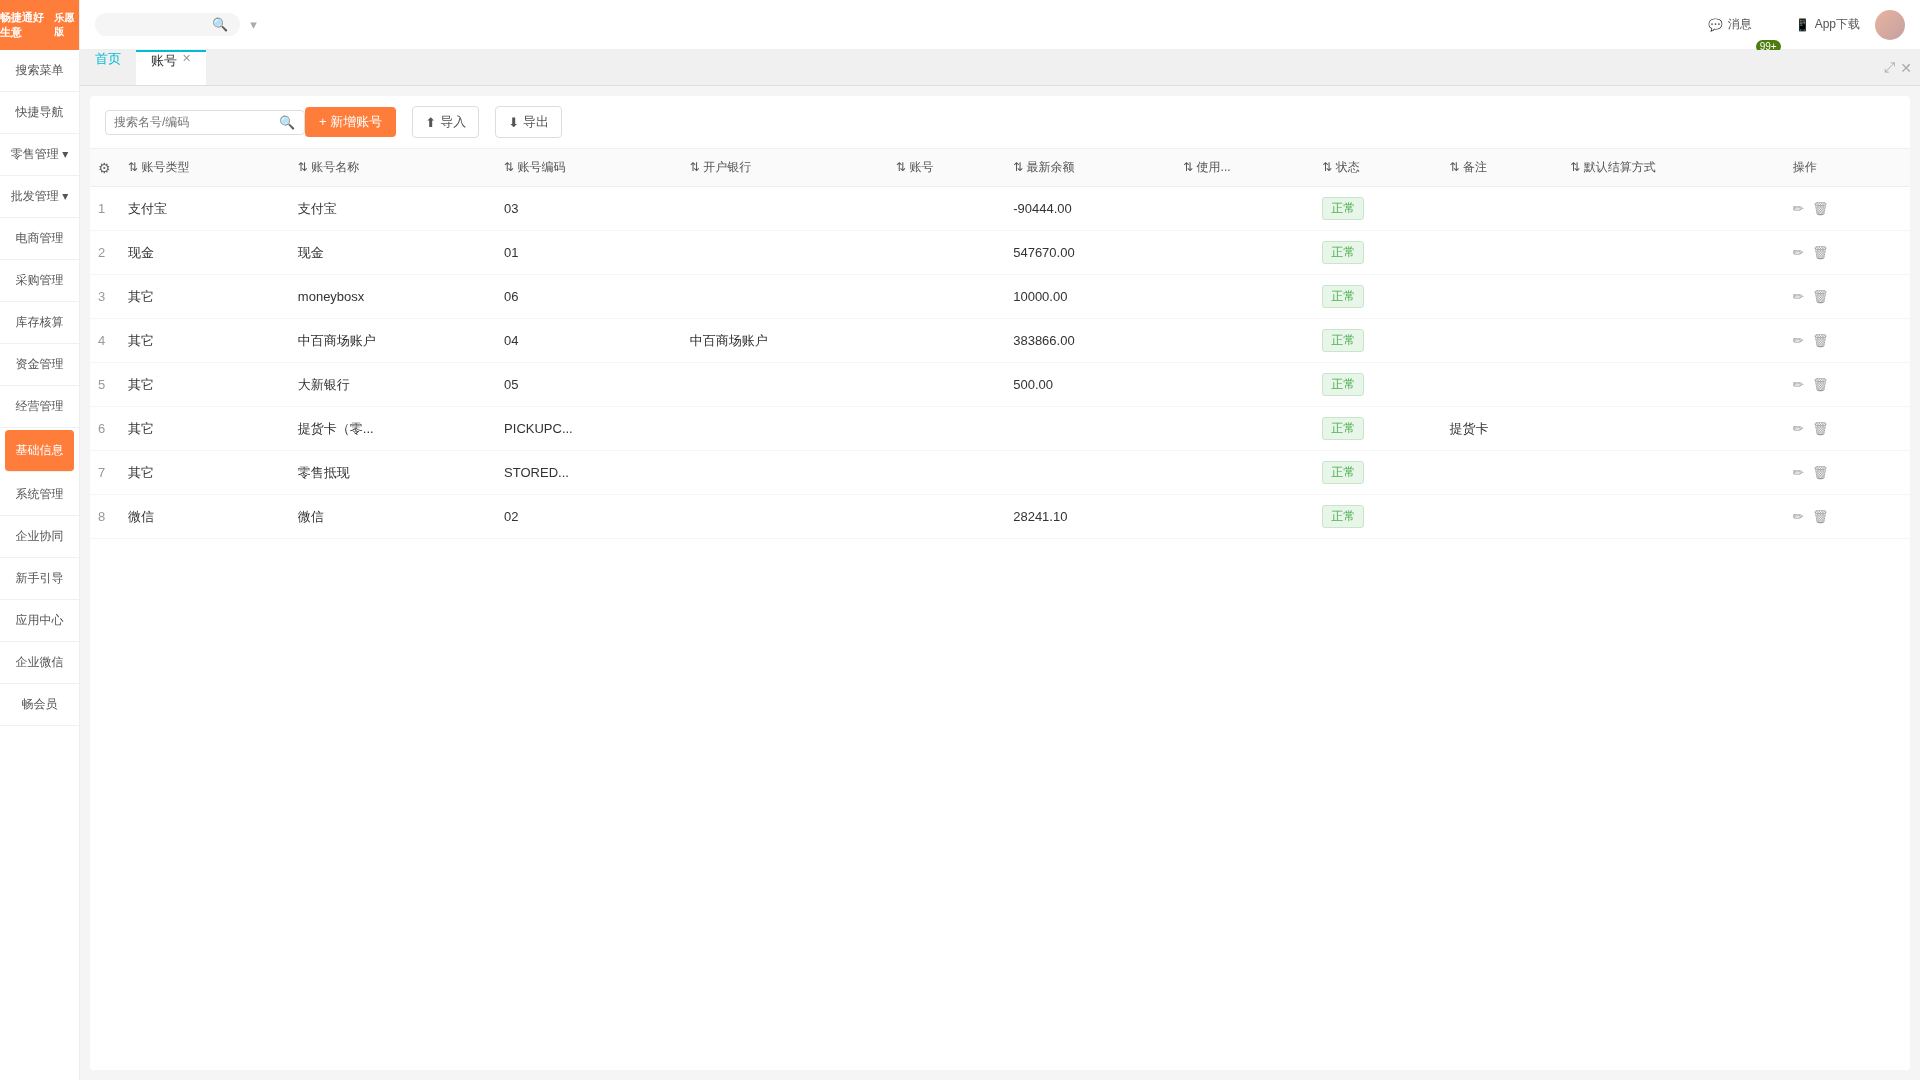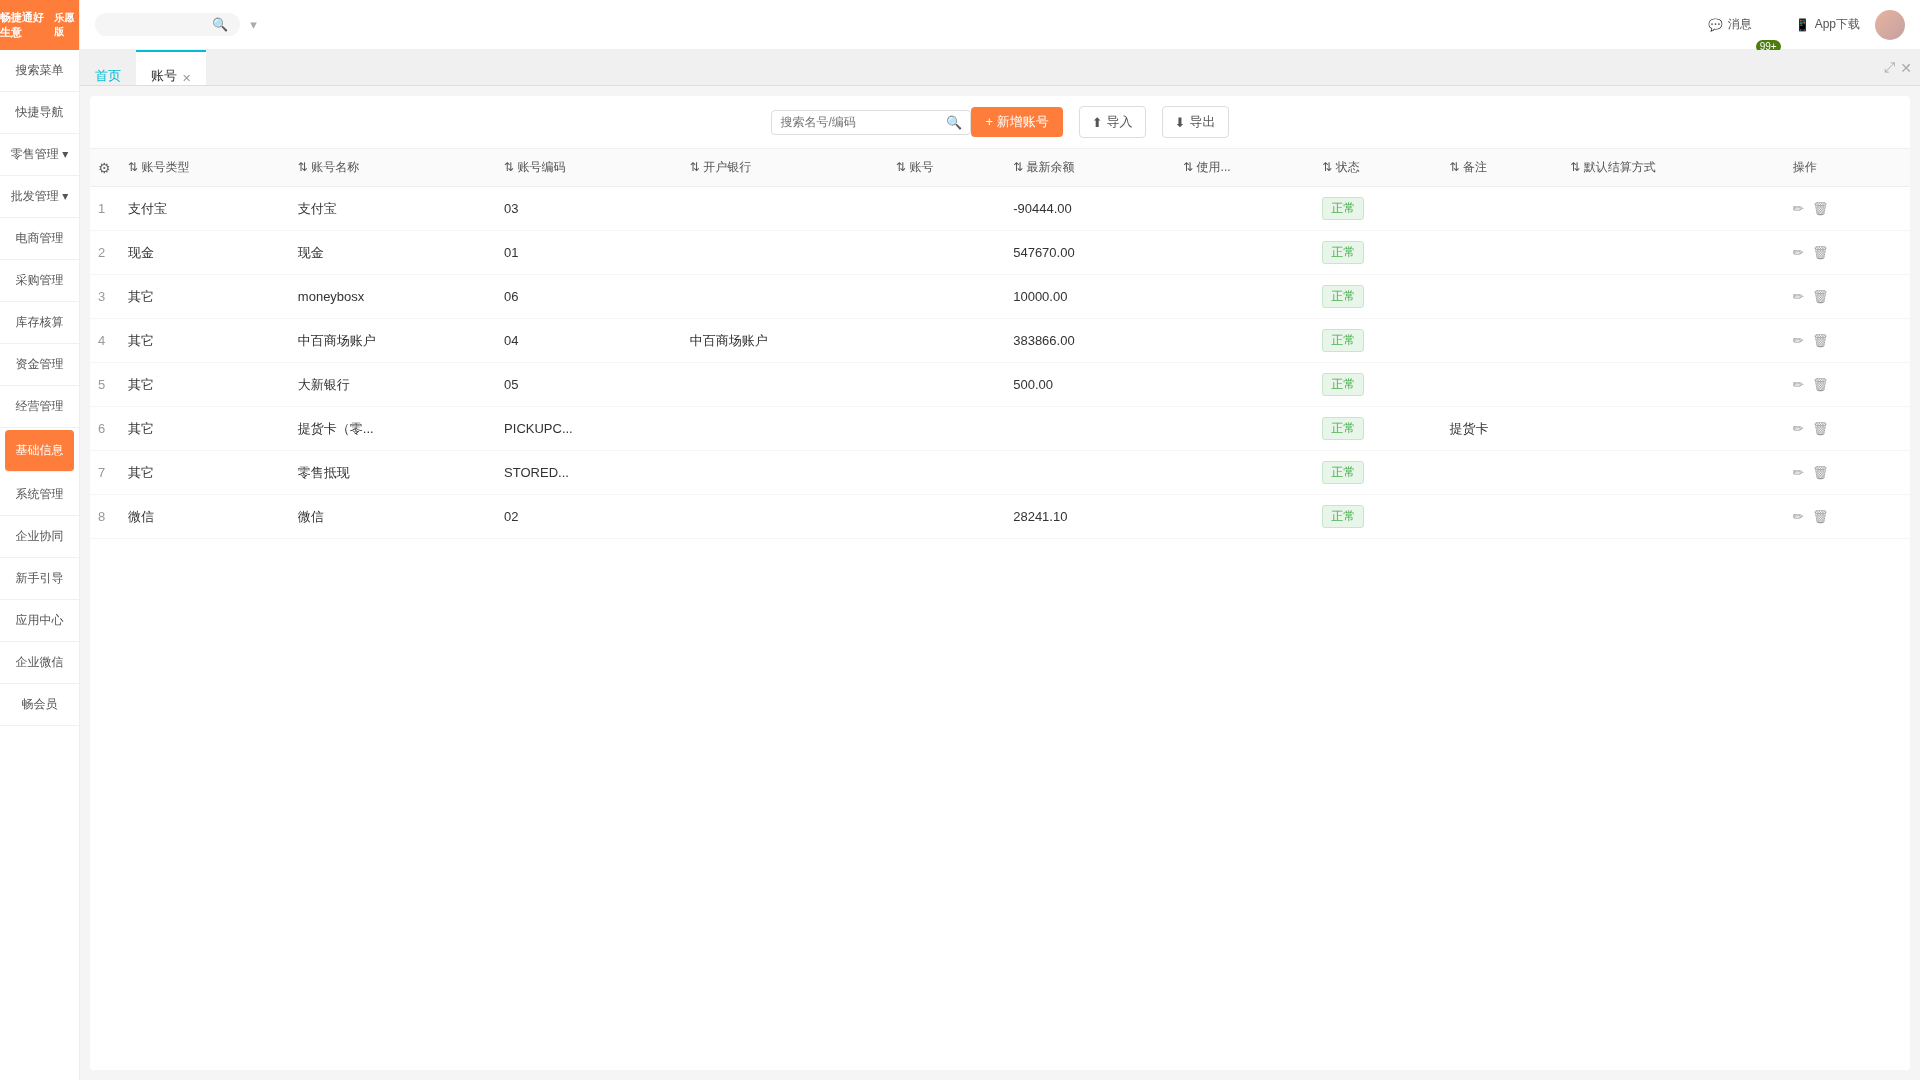--- a/index.html
+++ b/index.html
@@ -20,30 +20,30 @@
     .topbar-search { display: flex; align-items: center; background: #f5f5f5; border-radius: 15px; padding: 4px 12px; gap: 5px; }
     .topbar-search input { border: none; background: transparent; outline: none; font-size: 12px; width: 100px; }
     .topbar-right { display: flex; align-items: center; gap: 15px; }
     .topbar-btn { display: flex; align-items: center; gap: 4px; font-size: 12px; color: #555; cursor: pointer; }
     .badge { background: #4d7c0f; color: #fff; border-radius: 8px; padding: 1px 4px; font-size: 10px; margin-top: 44px; }
     .avatar { width: 30px; height: 30px; border-radius: 50%; background: #ddd; overflow: hidden; }
     .avatar-img { width: 100%; height: 100%; background: linear-gradient(135deg, #e8b4a0, #c4a0a0); }
 
     
     .tabs { height: 36px; background: #f0f0f0; display: flex; align-items: center; border-bottom: 1px solid #ddd; }
-    .tab { padding: 0 15px; height: 100%; display: flex; align-items: flex-end; gap: 5px; font-size: 13px; cursor: pointer; background: #f0f0f0; }
+    .tab { padding: 0 15px; height: 100%; display: flex; align-items: flex-start; gap: 5px; font-size: 13px; cursor: pointer; background: #f0f0f0; }
     .tab.active { background: #fff; color: #333; border-top: 2px solid #00bcd4; }
     .tab-close { color: #999; font-size: 11px; cursor: pointer; }
     .tab-home { color: #00bcd4; }
 
     
     .content { flex: 1; background: #fff; margin: 10px; border-radius: 4px; display: flex; flex-direction: column; overflow: hidden; }
 
     
-    .toolbar { padding: 10px 15px; display: flex; align-items: center; justify-content: center; border-bottom: 1px solid #f0f0f0; }
+    .toolbar { padding: 10px 15px; display: flex; align-items: center; justify-content: flex-start; border-bottom: 1px solid #f0f0f0; }
     .search-box { display: flex; align-items: center; border: 1px solid #ddd; border-radius: 4px; padding: 4px 8px; gap: 5px; width: 200px; }
     .search-box input { border: none; outline: none; font-size: 12px; flex: 1; }
     .toolbar-right { display: flex; align-items: center; gap: 16px; }
     .btn-primary { background: #ff7d3b; color: #fff; border: none; padding: 6px 14px; border-radius: 4px; cursor: pointer; font-size: 13px; }
     .btn-outline { background: #fff; color: #555; border: 1px solid #ddd; padding: 6px 12px; border-radius: 4px; cursor: pointer; font-size: 13px; display: flex; align-items: center; gap: 4px; }
 
     
     .table-container { flex: 1; overflow: auto; }
     table { width: 100%; border-collapse: collapse; }
     thead tr { background: #fafafa; }

